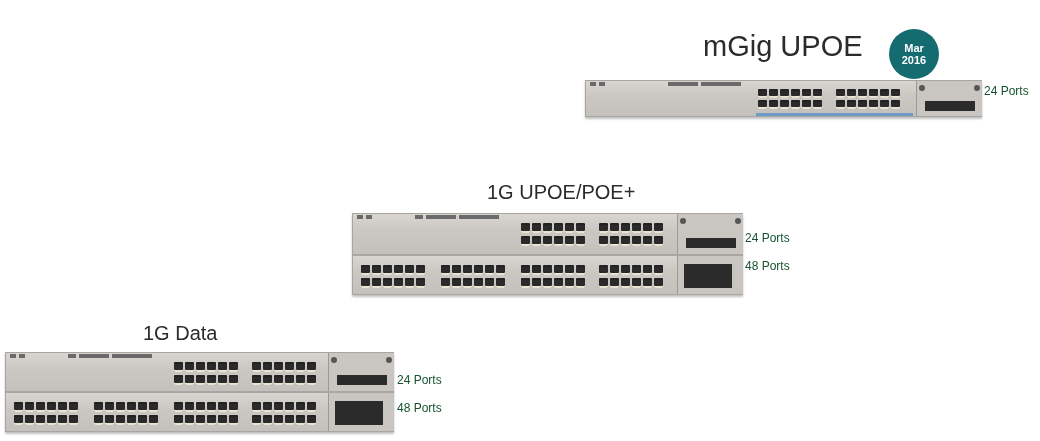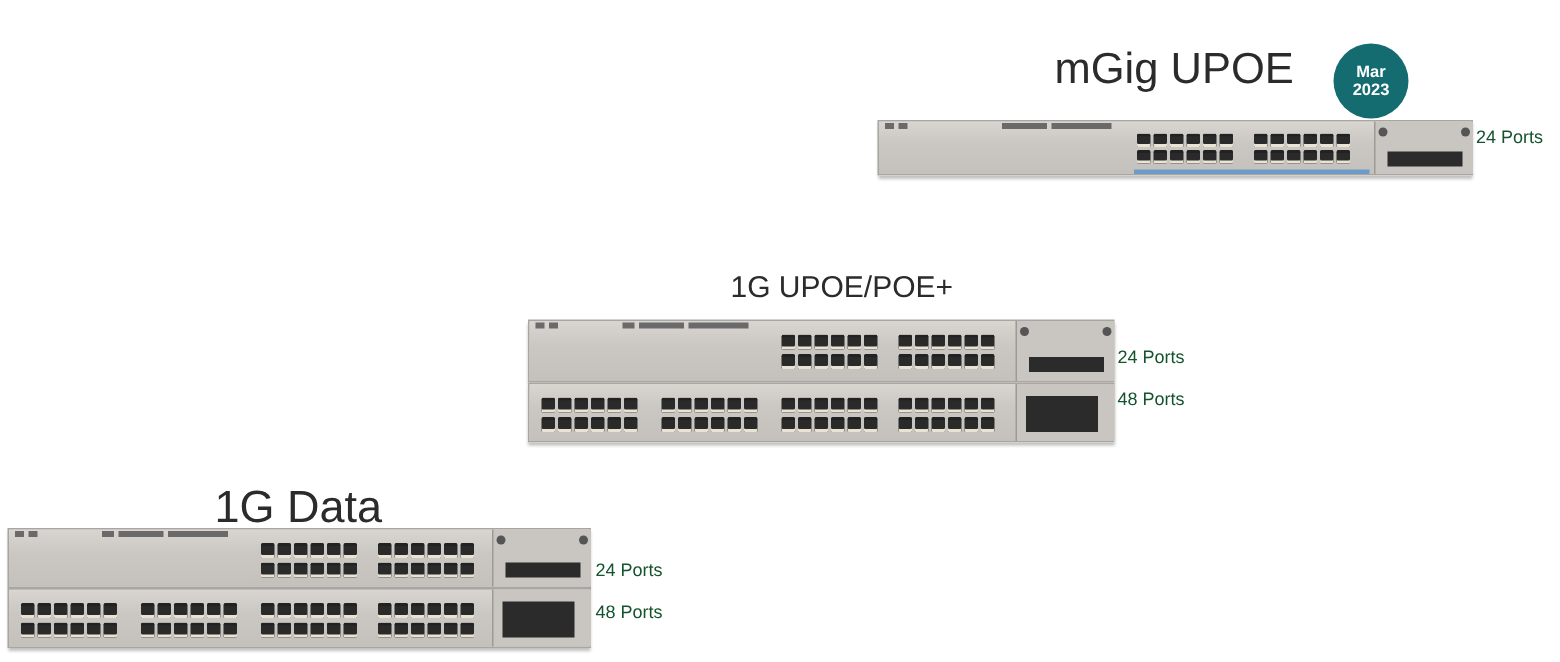--- a/index.html
+++ b/index.html
@@ -17,21 +17,21 @@
   .sfp{position:absolute;background:#2b2b2b;}
   .blue{position:absolute;height:3px;background:#6c9bc7;}
   .screw{position:absolute;width:6px;height:6px;border-radius:50%;background:#555;}
 </style>
 </head>
 <body>
 
 <div class="title" style="left:703px;top:30px;font-size:29px;">mGig UPOE</div>
 <div class="badge">
   <span>Mar</span>
-  <span>2023</span>
+  <span>2016</span>
 </div>
 
 <div class="switch" style="left:585px;top:80px;width:397px;height:37px;">
   <div class="topstrip" style="width:170px;">
       <span style="width:6px"></span>
       <span style="width:6px"></span>
       <span style="width:30px;margin-left:60px"></span>
       <span style="width:40px"></span>
     </div>
   <div class="portblock" style="left:172px;top:8px;grid-template-columns:repeat(6,9px);grid-template-rows:repeat(2,9px);">
@@ -173,21 +173,21 @@
       <div class="port"></div>
       <div class="port"></div>
       <div class="port"></div>
     </div>
   <div class="uplink" style="left:324px;top:0;width:65px;height:38px;">
     <div class="sfp" style="left:6px;top:8px;width:48px;height:24px;"></div>
   </div>
 </div>
 <div class="ports" style="left:745px;top:259px;">48 Ports</div>
 
-<div class="title" style="left:143px;top:322px;font-size:30px;">1G Data</div>
+<div class="title" style="left:143px;top:322px;font-size:20px;">1G Data</div>
 
 <div class="switch" style="left:5px;top:352px;width:389px;height:40px;">
   <div class="topstrip" style="width:165px;">
       <span style="width:6px"></span>
       <span style="width:6px"></span>
       <span style="width:8px;margin-left:40px"></span>
       <span style="width:30px"></span>
       <span style="width:40px"></span>
     </div>
   <div class="portblock" style="left:168px;top:9px;grid-template-columns:repeat(6,9px);grid-template-rows:repeat(2,10px);gap:3px 2px;">

